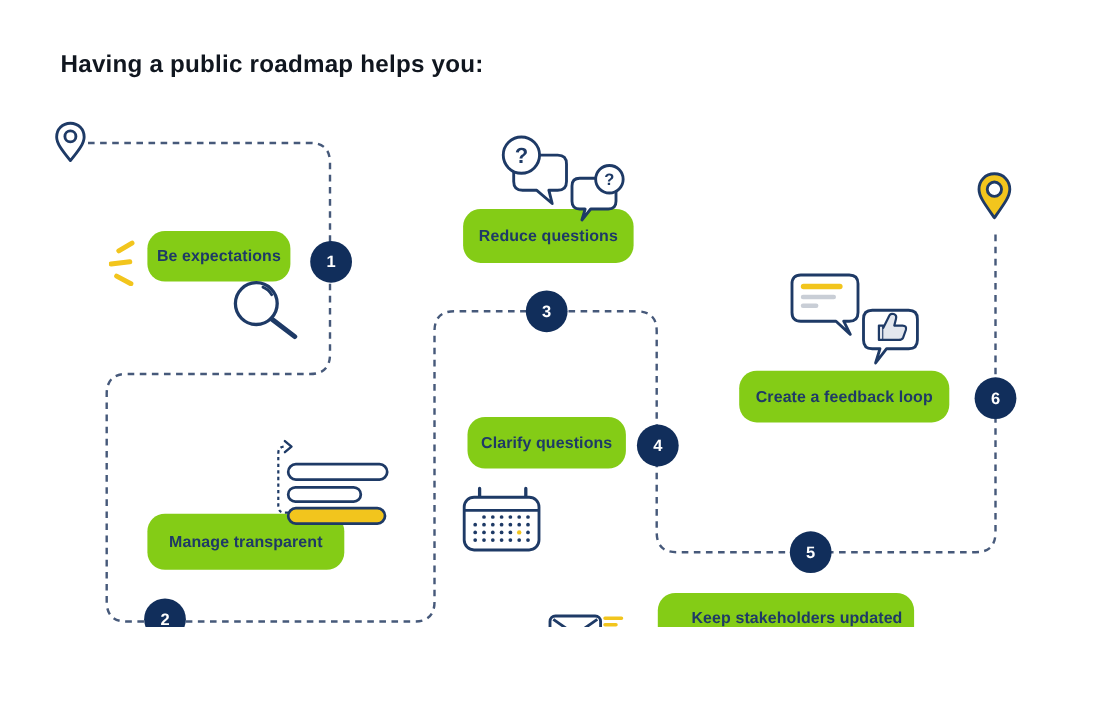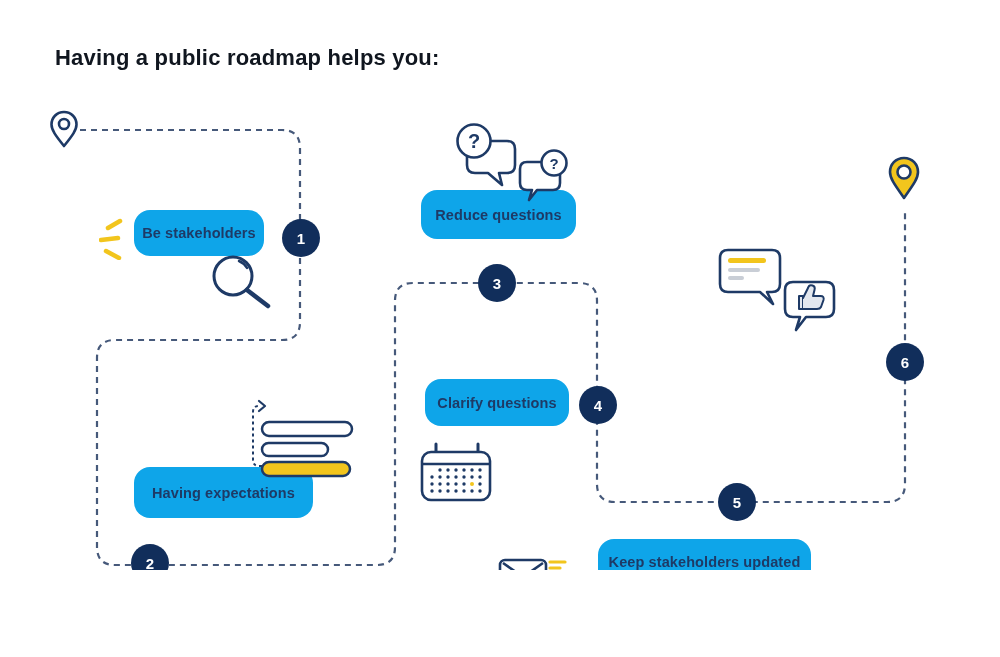--- a/index.html
+++ b/index.html
@@ -15,21 +15,21 @@
     position: absolute;
     left: 55px;
     top: 45px;
     font-size: 22px;
     font-weight: bold;
     color: #10161f;
     letter-spacing: 0.2px;
   }
   .pill {
     position: absolute;
-    background: #0ea5e9;
+    background: #84cc16;
     border-radius: 16px;
     display: flex;
     align-items: center;
     justify-content: center;
     color: #1e3a66;
     font-weight: bold;
     font-size: 14.5px;
     letter-spacing: 0.1px;
   }
   .badge {
@@ -66,33 +66,36 @@
 
 <div class="canvas">
 
   <div class="title">Having a public roadmap helps you:</div>
 
   <svg class="path-layer" width="1000" height="657" viewBox="0 0 1000 657">
     <path d="M 80 130 H 282 Q 300 130 300 148 V 322 Q 300 340 282 340 H 115 Q 97 340 97 358 V 547 Q 97 565 115 565 H 377 Q 395 565 395 547 V 301 Q 395 283 413 283 H 579 Q 597 283 597 301 V 484 Q 597 502 615 502 H 887 Q 905 502 905 484 V 212" fill="none" stroke="#46597a" stroke-width="2.2" stroke-dasharray="6 5"></path>
   </svg>
 
   <div class="pill" style="left:134px; top:210px; width:130px; height:46px;">
-    <span>Be stakeholders</span>
+    <span>Be expectations</span>
   </div>
   <div class="pill" style="left:134px; top:467px; width:179px; height:51px;">
-    <span>Having expectations</span>
+    <span>Manage transparent</span>
   </div>
   <div class="pill" style="left:421px; top:190px; width:155px; height:49px;">
     <span>Reduce questions</span>
   </div>
   <div class="pill" style="left:425px; top:379px; width:144px; height:47px;">
     <span>Clarify questions</span>
   </div>
-  <div class="pill" style="left:598px; top:539px; width:213px; height:46px;">
+  <div class="pill" style="left:598px; top:539px; width:213px; height:46px;padding-left:20px;">
     <span>Keep stakeholders updated</span>
+  </div>
+  <div class="pill" style="left:672px; top:337px; width:191px; height:47px;">
+    <span>Create a feedback loop</span>
   </div>
 
   <svg class="icon" style="left:49px; top:110px;" width="30" height="38" viewBox="0 0 30 38">
     <path d="M15 2 C7.5 2 2.5 7.8 2.5 14.5 C2.5 20 6.5 25.5 15 36 C23.5 25.5 27.5 20 27.5 14.5 C27.5 7.8 22.5 2 15 2 Z" fill="#ffffff" stroke="#1e3a66" stroke-width="2.6" stroke-linejoin="round"></path>
     <circle cx="15" cy="14" r="5" fill="none" stroke="#1e3a66" stroke-width="2.6"></circle>
   </svg>
 
   <svg class="icon" style="left:887px; top:156px;" width="34" height="44" viewBox="0 0 34 44">
     <path d="M17 2 C8.5 2 3 8.5 3 16 C3 22.5 7.5 28.5 17 42 C26.5 28.5 31 22.5 31 16 C31 8.5 25.5 2 17 2 Z" fill="#f2c51d" stroke="#1e3a66" stroke-width="2.6" stroke-linejoin="round"></path>
     <circle cx="17" cy="16" r="6.5" fill="#ffffff" stroke="#1e3a66" stroke-width="2.6"></circle>

